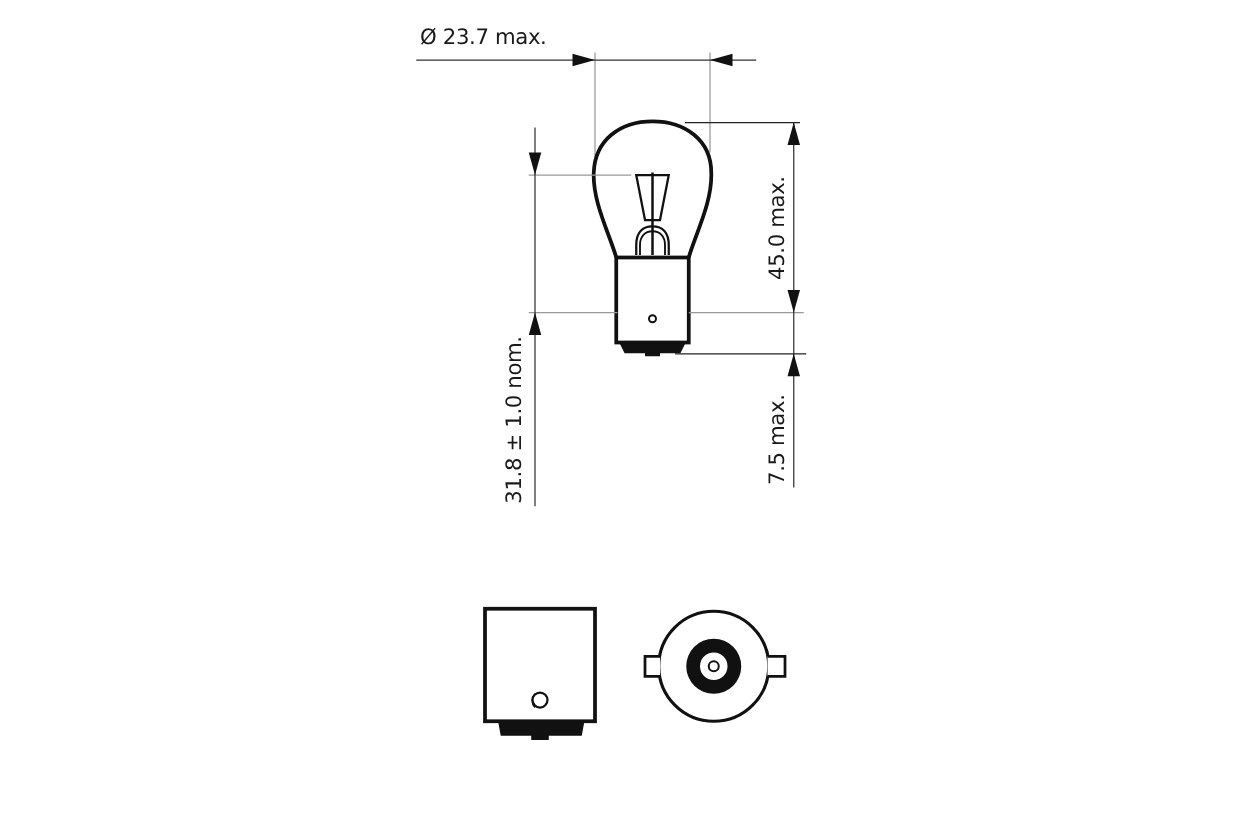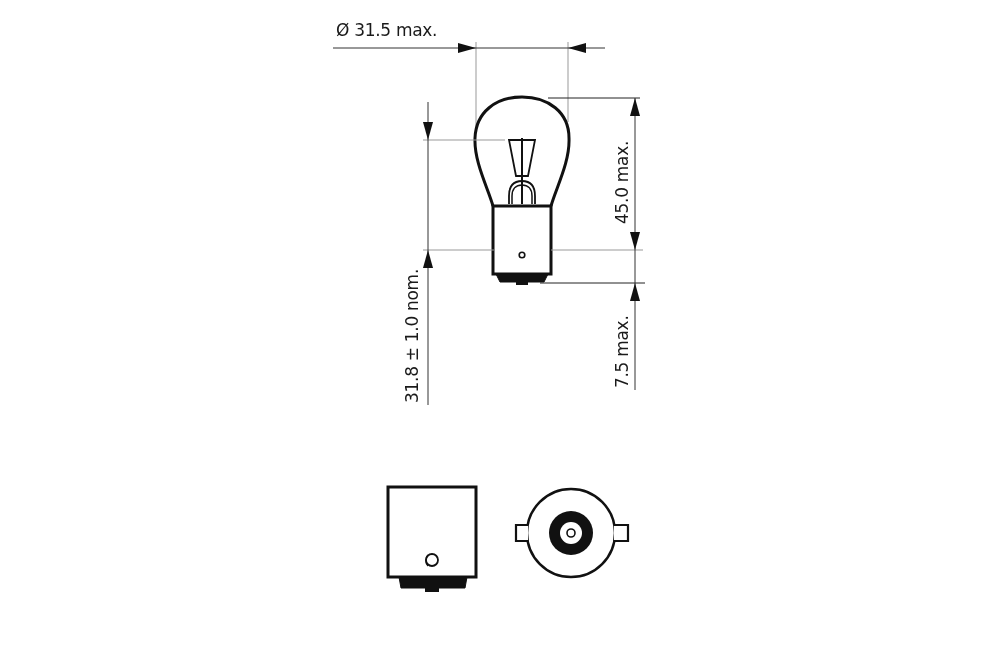--- a/index.html
+++ b/index.html
@@ -77,16 +77,16 @@
   <g stroke="#111" fill="none">
     <circle cx="571" cy="533" r="44" stroke-width="2.5"></circle>
     <circle cx="571" cy="533" r="22" fill="#111" stroke="none"></circle>
     <circle cx="571" cy="533" r="11" fill="#fff" stroke="none"></circle>
     <circle cx="571" cy="533" r="4" stroke-width="1.6"></circle>
     <path d="M528,525 L516,525 L516,541 L528,541" stroke-width="2.2" fill="#fff"></path>
     <path d="M614,525 L628,525 L628,541 L614,541" stroke-width="2.2" fill="#fff"></path>
   </g>
 </svg>
 
-<div class="lbl" style="left:336px; top:20px;">Ø 31.5 max.</div>
+<div class="lbl" style="left:336px; top:20px;">Ø 23.7 max.</div>
 <div class="lbl rot" style="left:612px; top:224px;">45.0 max.</div>
 <div class="lbl rot" style="left:402px; top:403px;">31.8 ± 1.0 nom.</div>
 <div class="lbl rot" style="left:612px; top:388px;">7.5 max.</div>
 
 </body></html>

